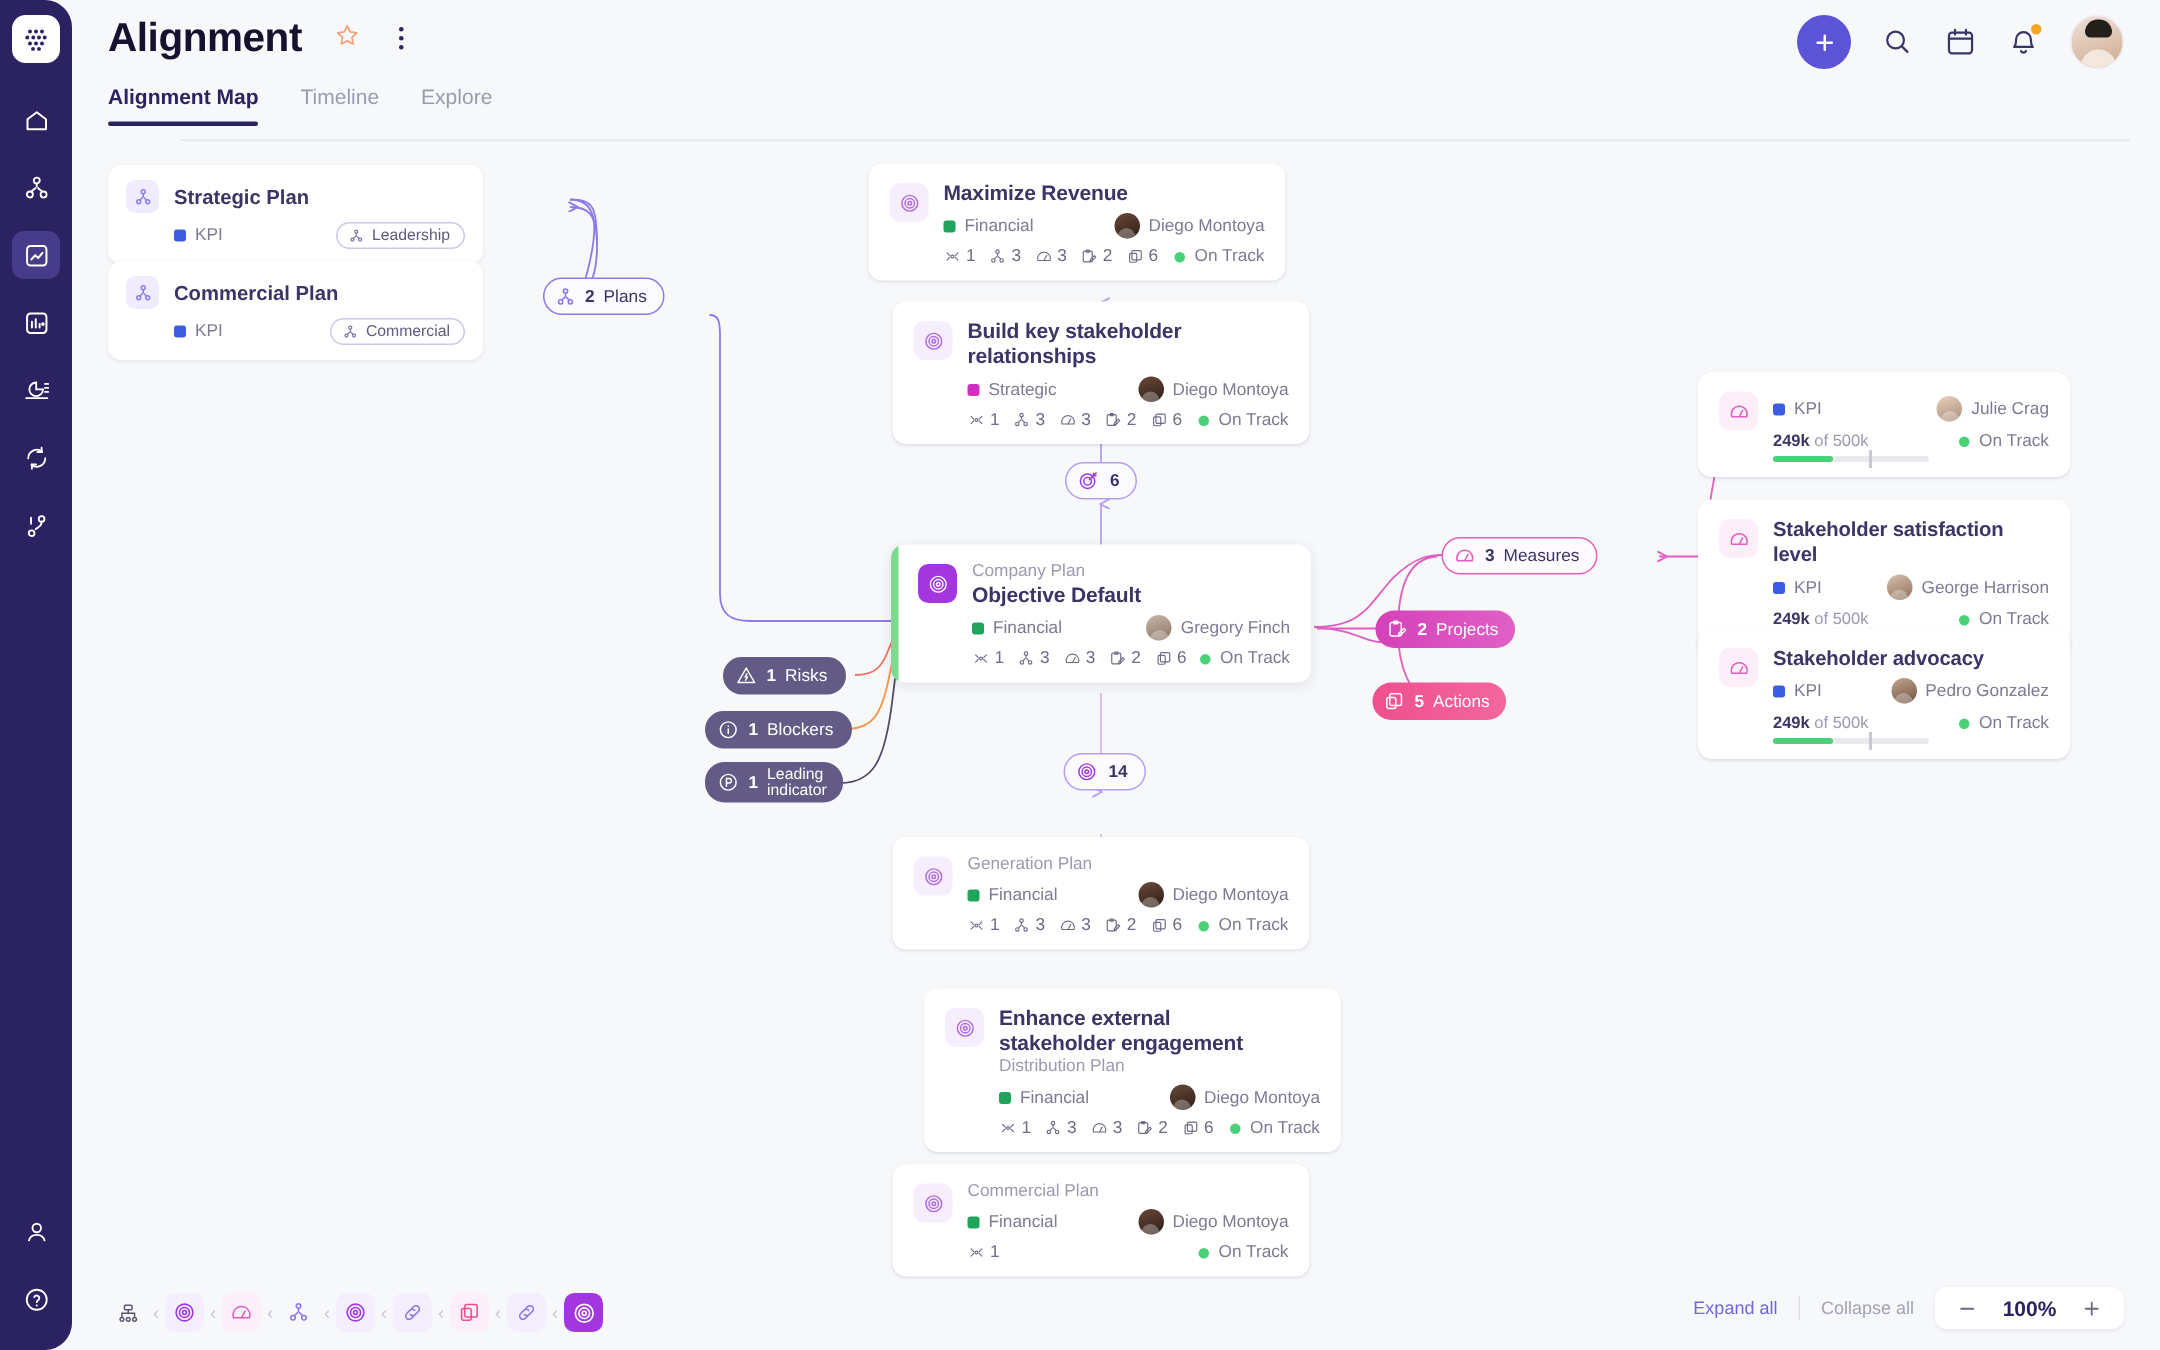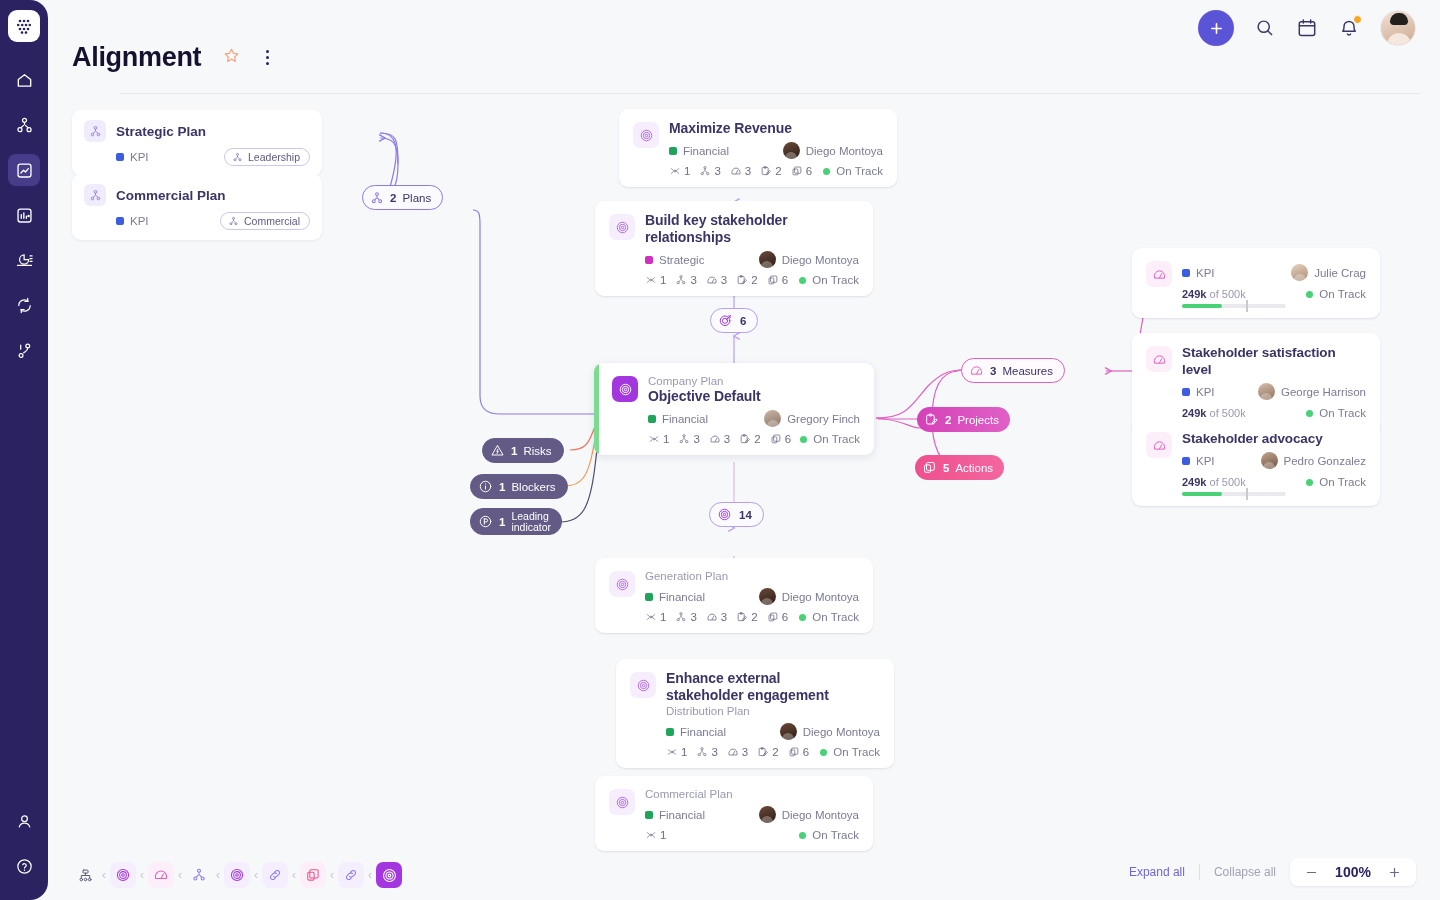--- a/index.html
+++ b/index.html
@@ -27,21 +27,21 @@
   }
   .rail-btn svg { display:block; }
   .rail-btn.logo { background: #ffffff; border-radius: 9px; margin-bottom: 22px; }
   .rail-btn.active { background: #473c8a; }
   .rail-spacer { flex: 1 1 auto; }
 
   
   #header { position: absolute; left: 48px; top: 0; width: 1392px; height: 94px; }
   #title-row {
     position: absolute; left: 24px; top: 10px;
-    display: flex; align-items: center; gap: 22px; margin-top: 32px;
+    display: flex; align-items: center; gap: 22px;
   }
   #page-title { font-size: 27px; font-weight: 700; color: #15112e; letter-spacing: -0.3px; }
   .star-icon { cursor: pointer; }
   .kebab { display: flex; flex-direction: column; gap: 3px; cursor: pointer; padding: 2px 4px; }
   .kebab i { width: 3px; height: 3px; border-radius: 50%; background: #2b2261; display: block; }
 
   #tabs {
     position: absolute; left: 24px; top: 56px;
     display: flex; gap: 28px; align-items: flex-end;
   }
@@ -322,20 +322,25 @@
           <path d="M10 2.6 12.3 7.4l5.2.7-3.8 3.6.9 5.2-4.6-2.5-4.6 2.5.9-5.2L2.5 8.1l5.2-.7z"></path>
         </svg>
       </span>
       <span class="kebab">
           <i></i>
           <i></i>
           <i></i>
         </span>
     </div>
 
+    <div id="tabs">
+      <div class="tab active">Alignment Map</div>
+      <div class="tab">Timeline</div>
+      <div class="tab">Explore</div>
+    </div>
     <div id="tab-underline"></div>
 
     <div id="header-actions">
       <button id="add-btn">
         <svg width="17" height="17" viewBox="0 0 20 20" stroke="#fff" stroke-width="1.9" stroke-linecap="round">
             <path d="M10 4.4v11.2M4.4 10h11.2"></path>
           </svg>
       </button>
       <span class="hdr-icon">
         <svg width="22" height="22" viewBox="0 0 24 24" fill="none" stroke="#3b3566" stroke-width="1.6" stroke-linecap="round">
@@ -472,21 +477,21 @@
       <svg width="14" height="14" viewBox="0 0 20 20" fill="none" stroke="#8d7ae8" stroke-width="1.5">
         <circle cx="10" cy="4.4" r="2"></circle>
           <circle cx="5.4" cy="14.6" r="2"></circle>
           <circle cx="14.6" cy="14.6" r="2"></circle>
         <path d="M10 6.4v3.4M6.6 12.8 9.6 9.9M13.4 12.8 10.4 9.9"></path>
       </svg>
       <span class="num">2</span>
       <span class="txt">Plans</span>
     </div>
 
-    <div class="card" style="left:571px; top:15px; width:278px;">
+    <div class="card" style="left:531px; top:15px; width:278px;">
       <div class="card-inner">
         <div class="badge-ico lilac">
           <svg width="15" height="15" viewBox="0 0 20 20" fill="none" stroke="#b06ae0" stroke-width="1.3">
             <circle cx="10" cy="10" r="7"></circle>
               <circle cx="10" cy="10" r="4.2"></circle>
               <circle cx="10" cy="10" r="1.6"></circle>
           </svg>
         </div>
         <div class="card-body">
           <div class="card-title big">Maximize Revenue</div>

